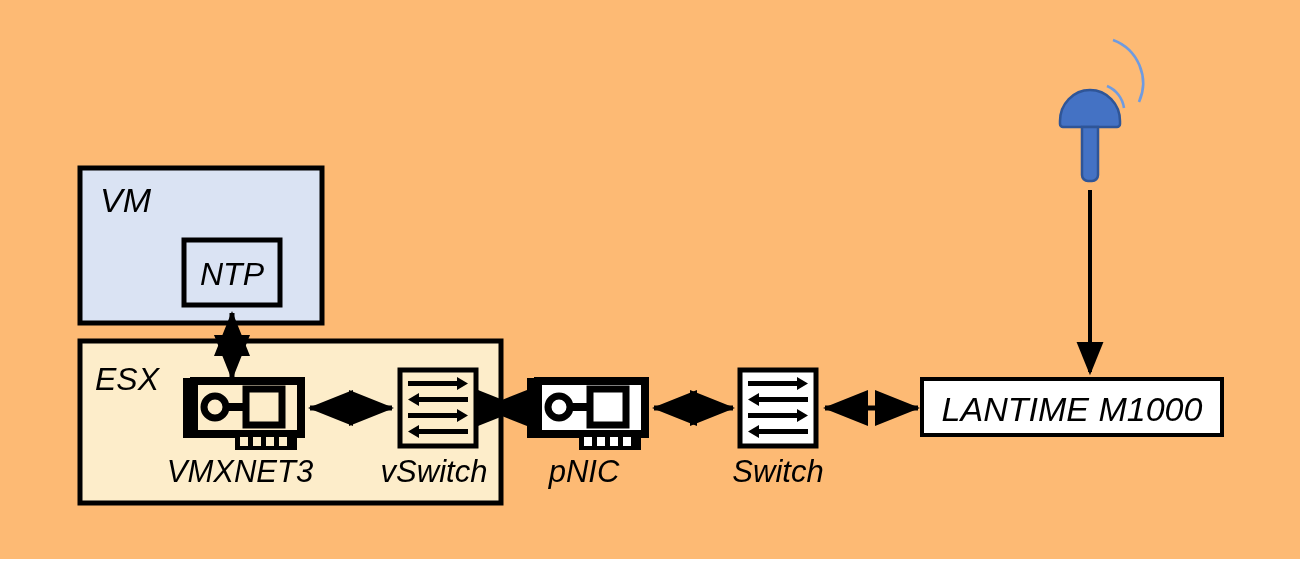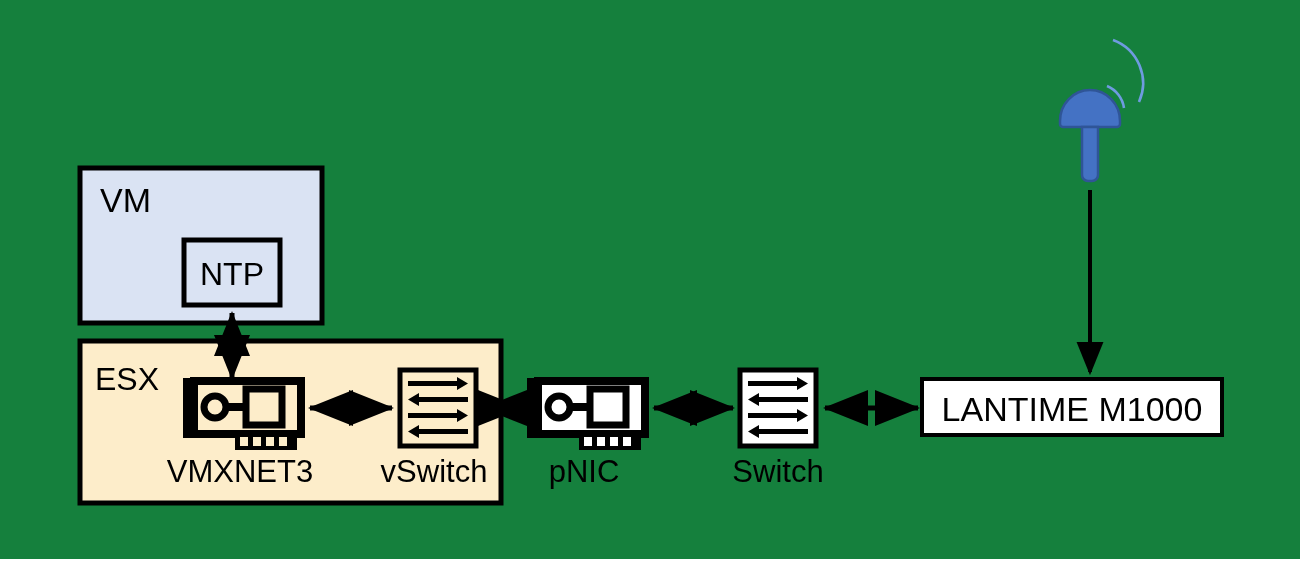--- a/index.html
+++ b/index.html
@@ -9,22 +9,23 @@
     background: #ffffff;
   }
   body {
     font-family: "Liberation Sans", sans-serif;
     color: #000000;
   }
   #diagram-root {
     position: relative;
     width: 1300px;
     height: 559px;
-    background: #15803d;
+    background: #fdba74;
     overflow: hidden;
+    font-style: italic;
   }
   #diagram-svg {
     position: absolute;
     left: 0;
     top: 0;
     width: 1300px;
     height: 577px;
     display: block;
   }
   .dg-label {

